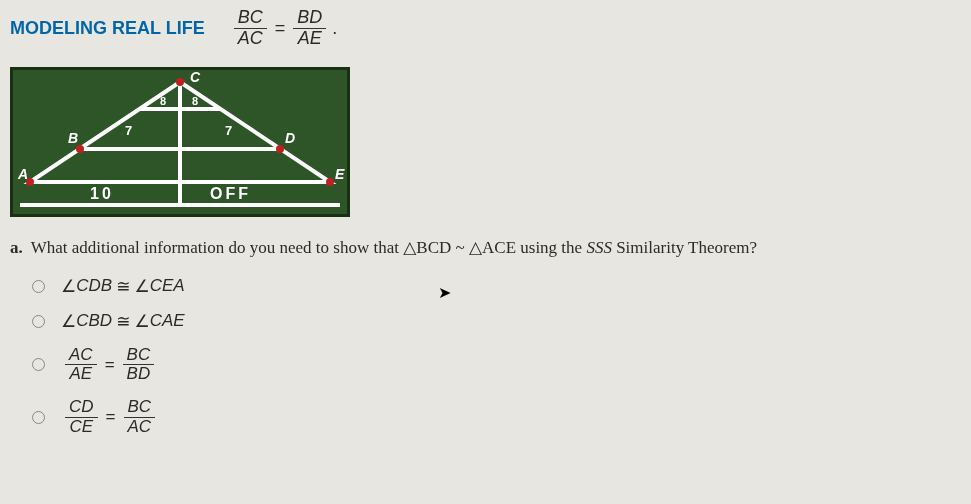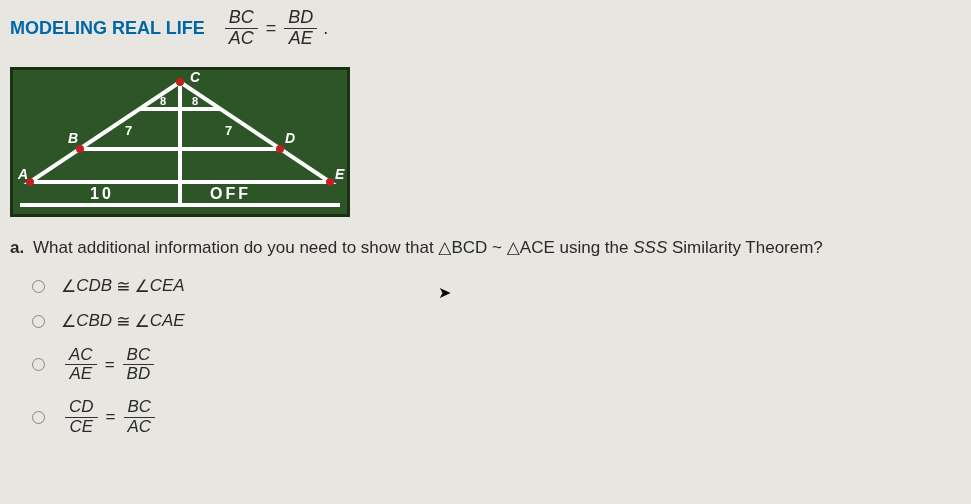--- a/index.html
+++ b/index.html
@@ -11,20 +11,21 @@
       height: 504px;
       overflow: hidden;
       color: #2a2a2a;
     }
     .problem-intro {
       font-size: 18px;
       margin-bottom: 18px;
       display: flex;
       align-items: center;
       flex-wrap: nowrap;
+      gap: 9px;
     }
     .heading-label {
       color: #0066a8;
       font-weight: bold;
       margin-right: 8px;
     }
     .frac {
       display: inline-flex;
       flex-direction: column;
       align-items: center;
@@ -41,20 +42,21 @@
       height: 150px;
       margin: 0 0 20px 0;
       position: relative;
       background: #3a5a2f;
     }
     .figure svg { width: 100%; height: 100%; display: block; }
     .question {
       font-size: 17px;
       margin-bottom: 18px;
       color: #2a2a2a;
+      font-family: Liberation Serif, serif;
     }
     .part-label { font-weight: bold; margin-right: 4px; }
     .ital { font-style: italic; }
     .tri { font-style: normal; }
     .options { padding-left: 22px; }
     .option {
       display: flex;
       align-items: center;
       margin-bottom: 14px;
       font-size: 17px;

